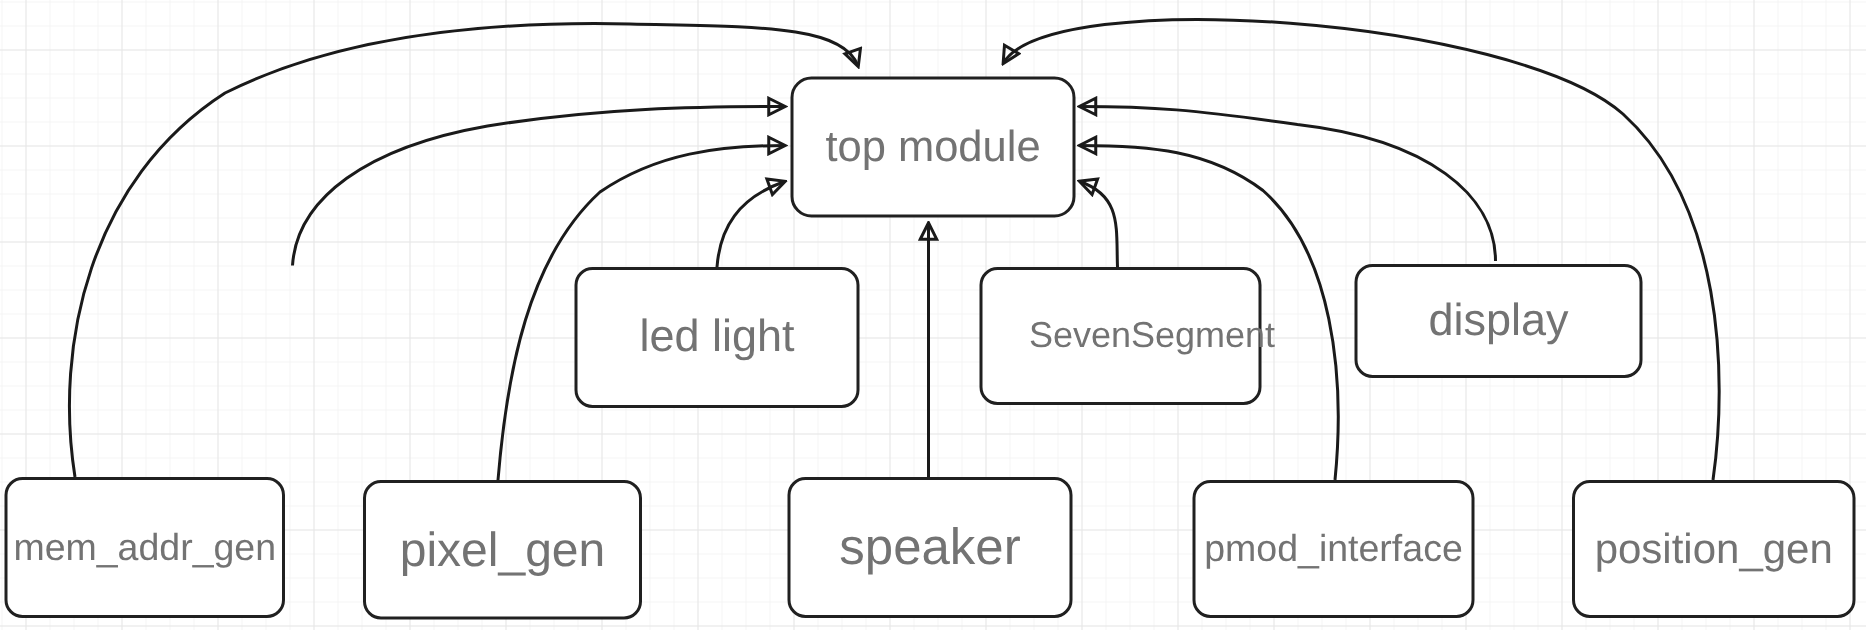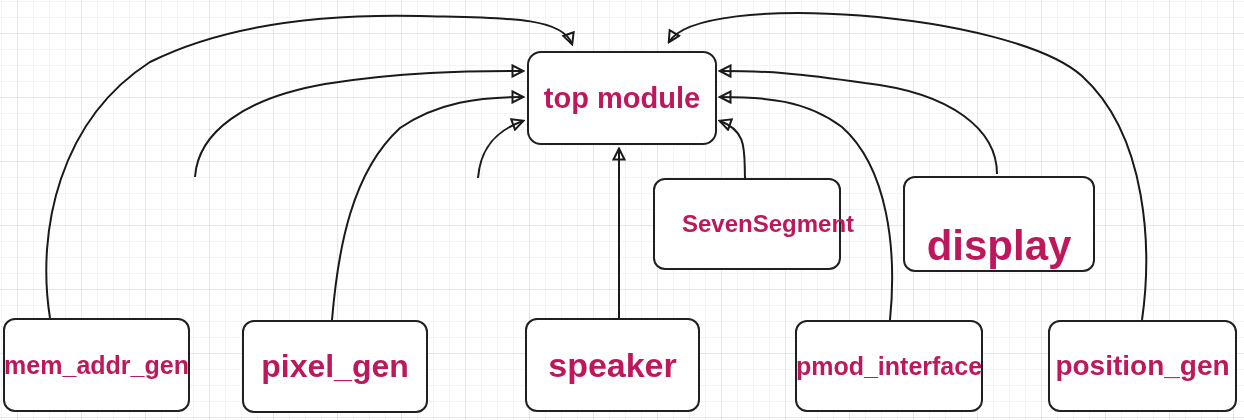--- a/index.html
+++ b/index.html
@@ -17,52 +17,54 @@
     background-size:64px 64px,64px 64px,16px 16px,16px 16px;
     background-position:17px 33px,17px 33px,1px 1px,1px 1px;
   }
   .node{
     position:absolute;
     box-sizing:border-box;
     background:#ffffff;
     border:2px solid #202020;
     border-radius:12px;
     display:flex;align-items:center;justify-content:center;
-    color:#be185d;
+    color:#737373;
     white-space:nowrap;
     z-index:1;
-    font-weight:bold;
   }
   .node span{pointer-events:none;}
   #node-top_module    {left:527px; top:51px;  width:190px; height:94px; font-size:29px; border-radius:14px;}
   #node-vga_controller{left:97px;  top:177px; width:190px; height:93px; font-size:25px;}
   #node-led_light     {left:383px; top:178px; width:190px; height:94px; font-size:30px;}
   #node-seven_segment {left:653px; top:178px; width:188px; height:92px; font-size:24px;padding-left:42px;}
-  #node-display       {left:903px; top:176px; width:192px; height:96px; font-size:42px;align-items:flex-end;}
+  #node-display       {left:903px; top:176px; width:192px; height:76px; font-size:30px;}
   #node-mem_addr_gen  {left:3px;   top:318px; width:187px; height:94px; font-size:25px;}
   #node-pixel_gen     {left:242px; top:320px; width:186px; height:93px; font-size:32px;}
-  #node-speaker       {left:525px; top:318px; width:175px; height:94px; font-size:34px;}
+  #node-speaker       {left:525px; top:318px; width:190px; height:94px; font-size:34px;}
   #node-pmod_interface{left:795px; top:320px; width:188px; height:92px; font-size:25px;}
   #node-position_gen  {left:1048px;top:320px; width:189px; height:92px; font-size:28px;}
   svg.edges{
     position:absolute;left:0;top:0;z-index:2;
     pointer-events:none;
   }
   svg.edges path, svg.edges line{
     fill:none;stroke:#1a1a1a;stroke-width:2;
     pointer-events:stroke;
   }
 </style>
 </head>
 <body>
 
 <div class="canvas">
 
   <div class="node" id="node-top_module">
     <span>top module</span>
+  </div>
+  <div class="node" id="node-led_light">
+    <span>led light</span>
   </div>
   <div class="node" id="node-seven_segment">
     <span>SevenSegment</span>
   </div>
   <div class="node" id="node-display">
     <span>display</span>
   </div>
   <div class="node" id="node-pixel_gen">
     <span>pixel_gen</span>
   </div>

